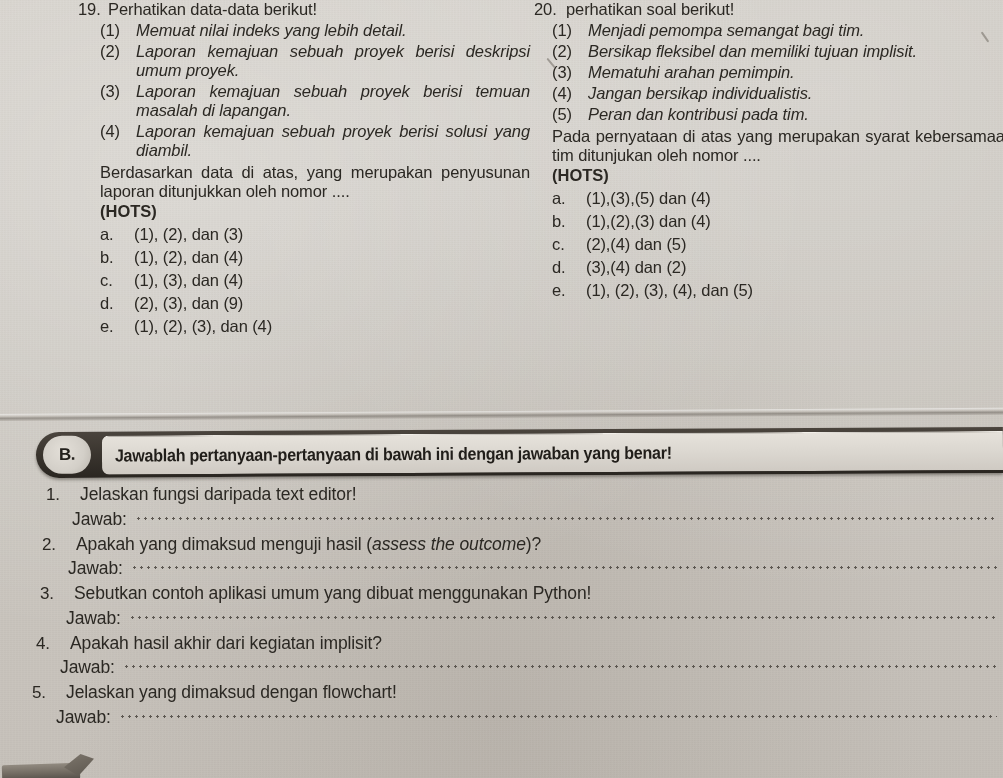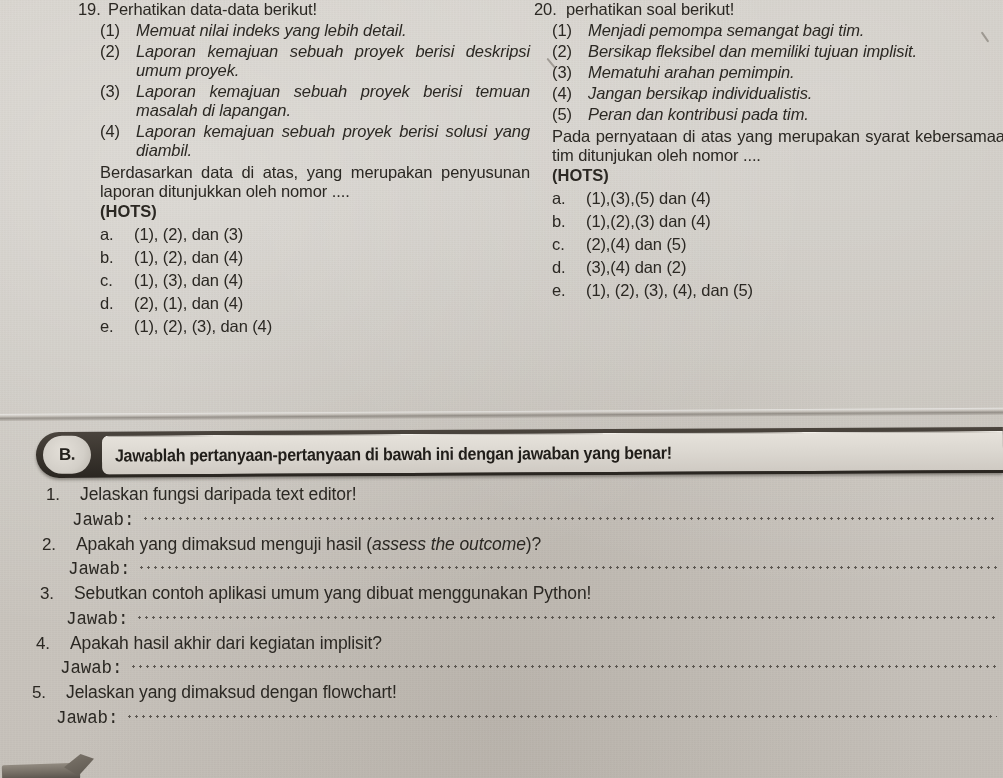--- a/index.html
+++ b/index.html
@@ -177,21 +177,21 @@
     font-size: 17px;
   }
   .essay-text { padding-left: 20px; }
   .essay-ans {
     display: flex;
     align-items: baseline;
     font-size: 17.5px;
     margin-top: 2px;
     padding-left: 68px;
   }
-  .ans-label { flex: 0 0 auto; letter-spacing: -0.1px; font-family: Liberation Mono, monospace; }
+  .ans-label { flex: 0 0 auto; letter-spacing: -0.1px; }
   .dots {
     flex: 1;
     margin-left: 10px;
     margin-right: 6px;
     height: 1em;
     position: relative;
     overflow: hidden;
   }
   .dots::after {
     content: "";
@@ -280,21 +280,21 @@
         <li class="opt">
           <span class="opt-letter">b.</span>
           <span>(1), (2), dan (4)</span>
         </li>
         <li class="opt">
           <span class="opt-letter">c.</span>
           <span>(1), (3), dan (4)</span>
         </li>
         <li class="opt">
           <span class="opt-letter">d.</span>
-          <span>(2), (1), dan (4)</span>
+          <span>(2), (3), dan (9)</span>
         </li>
         <li class="opt">
           <span class="opt-letter">e.</span>
           <span>(1), (2), (3), dan (4)</span>
         </li>
       </ul>
     </div>
 
     <div class="col col-right">
       <div class="q-head">

